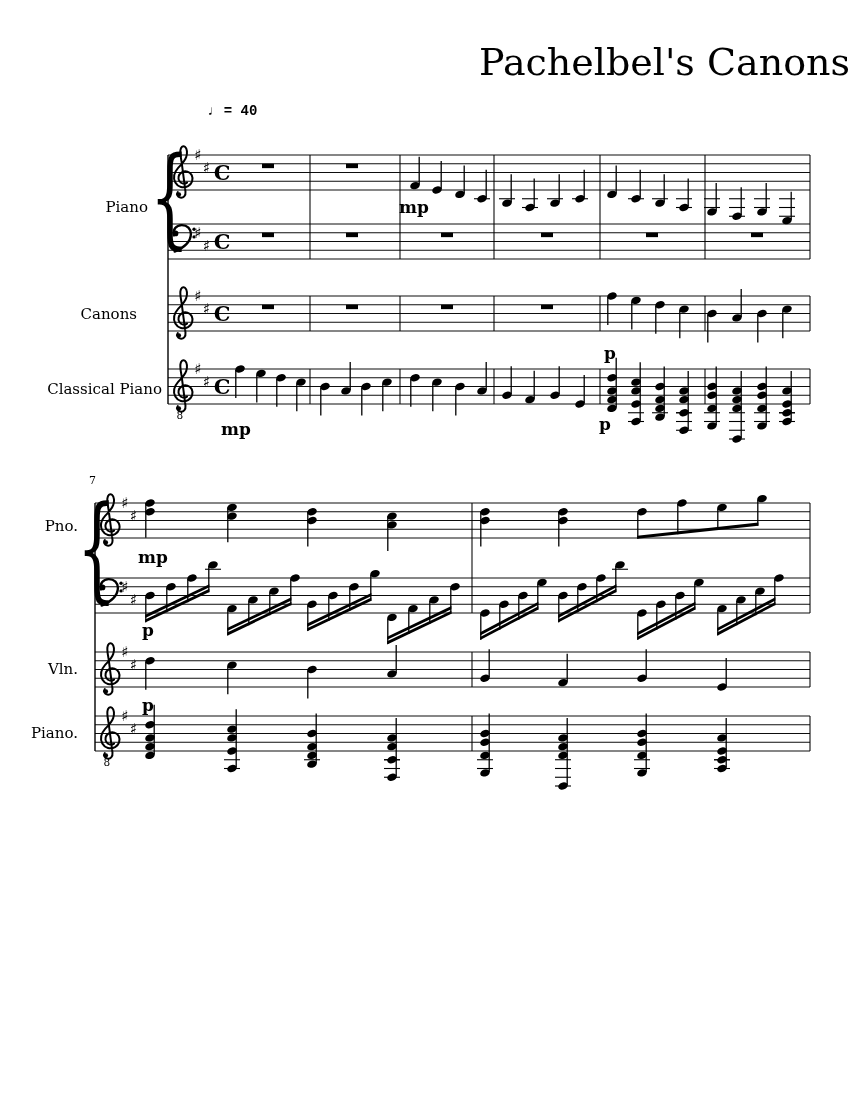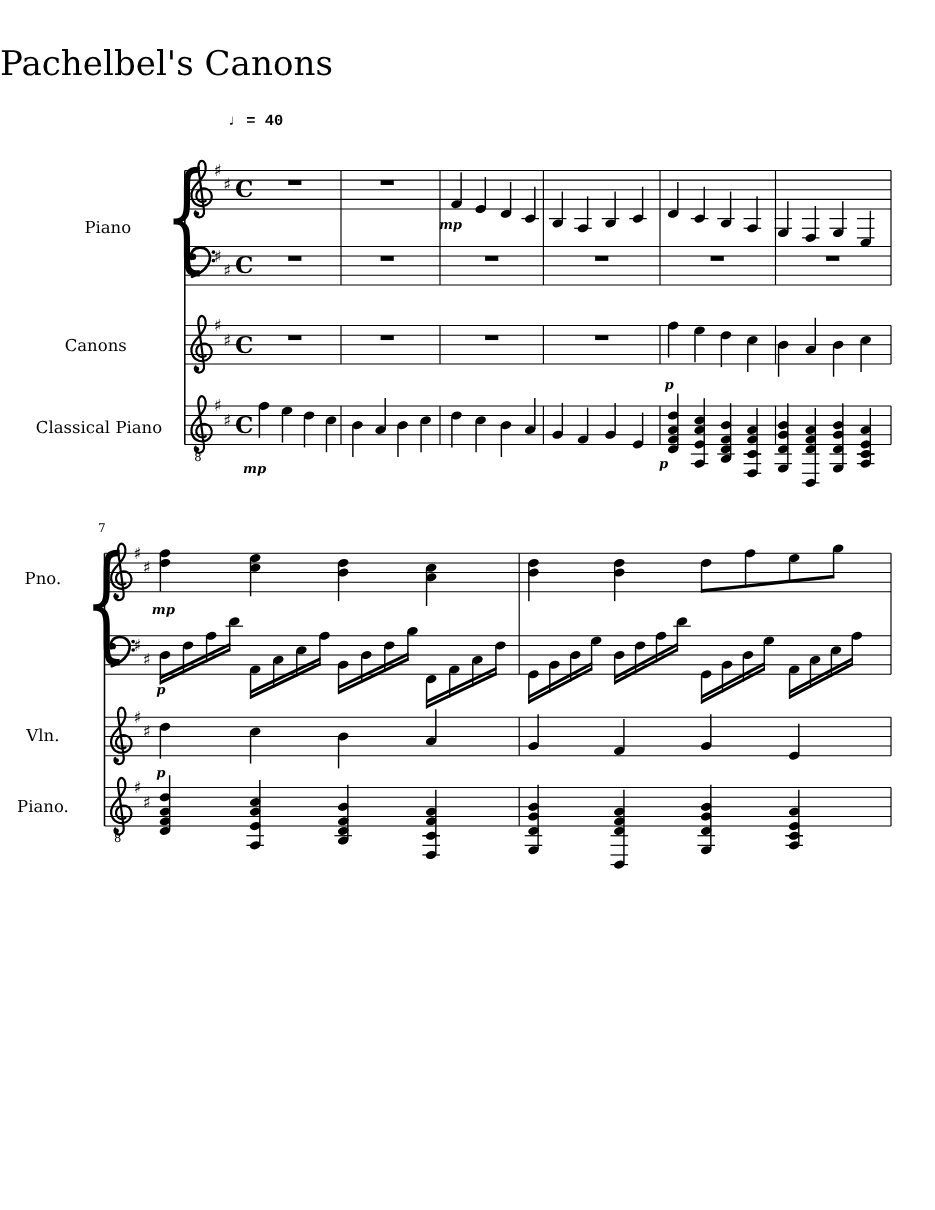--- a/index.html
+++ b/index.html
@@ -1,31 +1,31 @@
 <!DOCTYPE html>
 <html><head>
 <meta charset="utf-8">
 <style>
   *{margin:0;padding:0;box-sizing:border-box}
   html,body{background:#ffffff}
   .page{position:relative;width:850px;height:1100px;background:#fff;color:#000;
         font-family:"DejaVu Serif",serif;overflow:hidden}
   #score{position:absolute;left:0;top:0}
-  .title{position:absolute;left:0;top:40px;width:100%;text-align:left;font-size:31px}
+  .title{position:absolute;left:0;top:40px;width:100%;text-align:right;font-size:38px}
   .tempo{position:absolute;left:207px;top:103px;font-family:Liberation Mono, monospace;
          font-weight:bold;font-size:14px}
   .mnum{position:absolute;left:89px;top:474px;font-size:11px}
-  .lbl{position:absolute;text-align:center;font-size:15px}
+  .lbl{position:absolute;text-align:right;font-size:15px}
   #lbl-piano{left:48px;top:198px;width:100px}
   #lbl-violin{left:37px;top:305px;width:100px}
   #lbl-cguitar{left:18px;top:380px;width:144px}
   #lbl-pno{left:0;top:517px;width:78px}
   #lbl-vln{left:0;top:660px;width:78px}
   #lbl-guit{left:0;top:724px;width:78px}
-  .dyn{position:absolute;font-weight:bold;font-style:italic;font-size:12px}
+  .dyn{position:absolute;font-weight:bold;font-size:17px}
   #dyn-0{left:399px;top:197px}
   #dyn-1{left:604px;top:343px}
   #dyn-2{left:221px;top:419px}
   #dyn-3{left:599px;top:414px}
   #dyn-4{left:138px;top:547px}
   #dyn-5{left:142px;top:620px}
   #dyn-6{left:142px;top:695px}
 </style>
 </head>
 <body>

